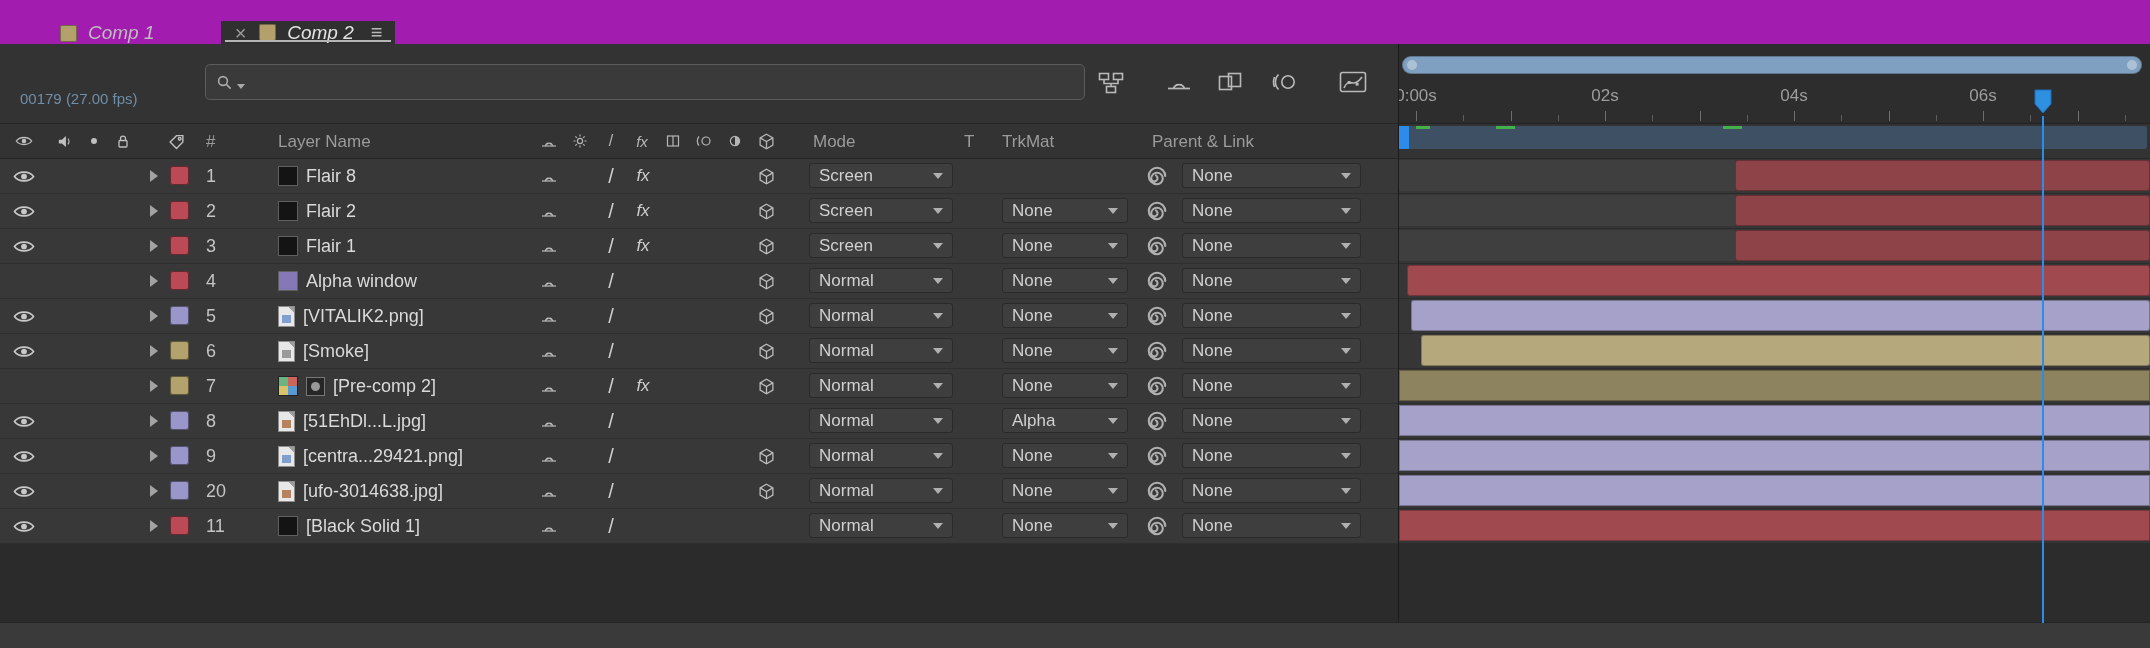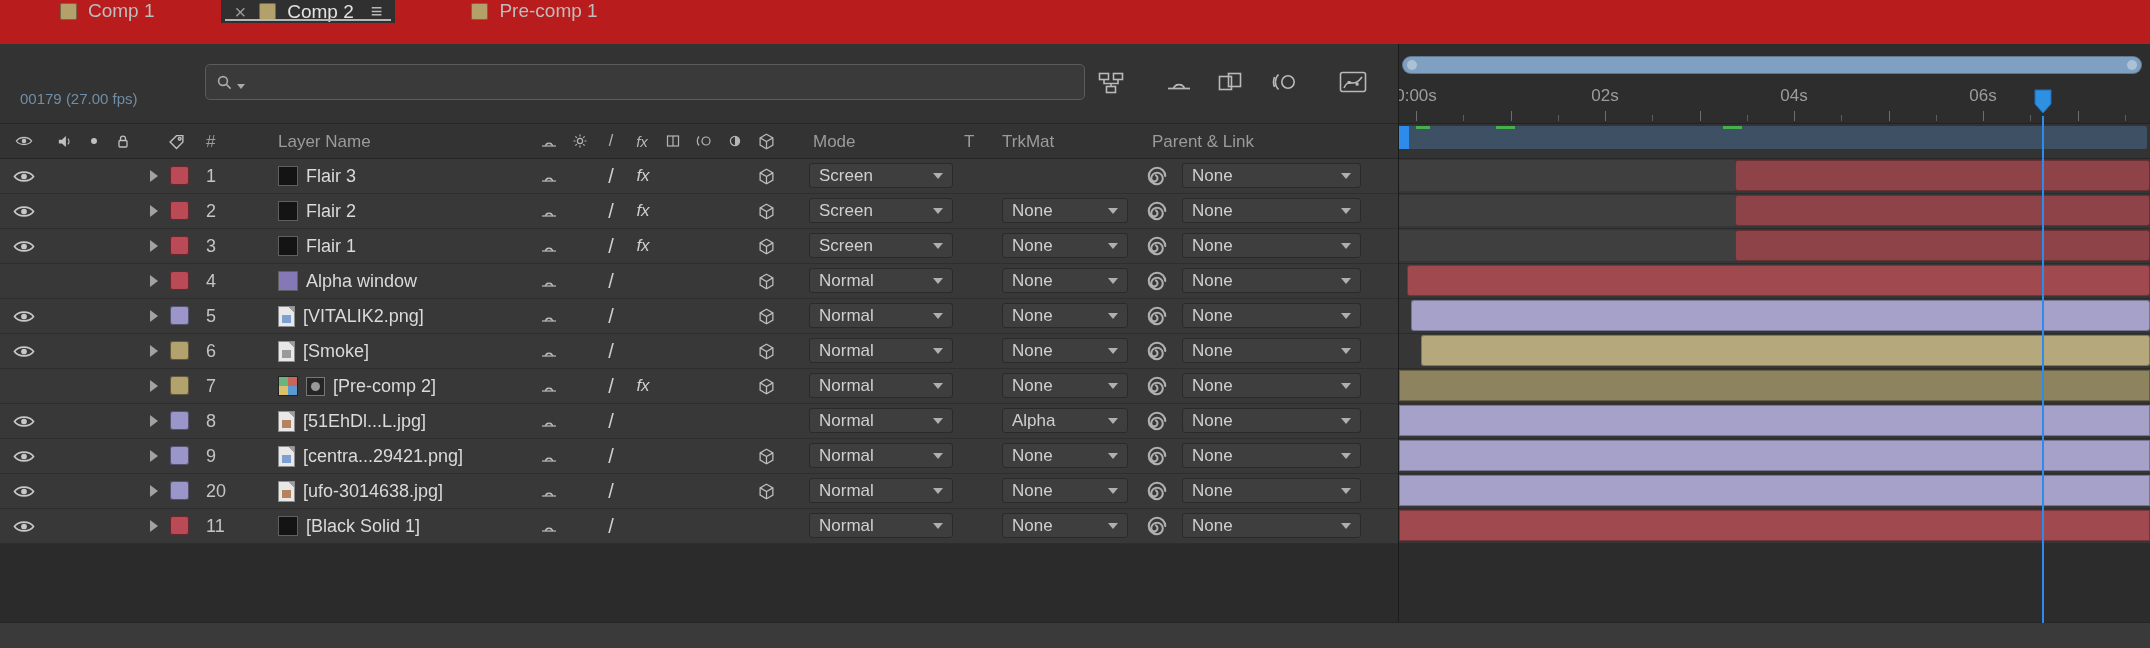--- a/index.html
+++ b/index.html
@@ -1,22 +1,22 @@
 <!DOCTYPE html>
 <html><head>
 <meta charset="utf-8">
 <style>
   html,body{margin:0;padding:0;background:#1e1e1e;}
   body{width:2150px;height:648px;overflow:hidden;font-family:"Liberation Sans",sans-serif;
        -webkit-font-smoothing:antialiased;}
   .panel{position:relative;width:2150px;height:648px;background:#2d2d2d;overflow:hidden;}
 
   
-  .tabbar{position:absolute;top:0;left:0;right:0;height:44px;background:#b91c1c;
-          display:flex;align-items:flex-start;border-bottom:1px solid #1f1f1f;}
+  .tabbar{position:absolute;top:0;left:0;right:0;height:44px;background:#a21caf;
+          display:flex;align-items:flex-end;border-bottom:1px solid #1f1f1f;font-style:italic;}
   .tab{display:flex;align-items:center;gap:11px;padding:0 14px;position:relative;
        color:#bdbdbd;font-size:19px;cursor:default;}
   .tab.t1{margin-left:46px;}
   .tab.t2{margin-left:52px;background:#303030;color:#e2e2e2;}
   .tab.t2::after{content:"";position:absolute;left:4px;right:4px;bottom:2px;height:2px;background:#b5b5b5;}
   .tab.t3{margin-left:62px;}
   .chip{width:17px;height:17px;border-radius:2px;background:var(--tab-chip,#b3a06a);
         box-shadow:inset 0 0 0 1px rgba(0,0,0,.35);flex:0 0 auto;}
   .tab-close{color:#9a9a9a;font-size:20px;line-height:1;margin-right:2px;}
   .tab-menu{color:#b8b8b8;font-size:20px;margin-left:6px;letter-spacing:-1px;}
@@ -129,24 +129,20 @@
     <div class="tab t1">
       <span class="chip"></span>
       <span>Comp 1</span>
     </div>
     <div class="tab t2">
       <span class="tab-close">×</span>
       <span class="chip"></span>
       <span>Comp 2</span>
       <span class="tab-menu">≡</span>
     </div>
-    <div class="tab t3">
-      <span class="chip"></span>
-      <span>Pre-comp 1</span>
-    </div>
   </div>
 
   <div class="left">
     <div class="toolbar">
       <div class="frame-info">00179 (27.00 fps)</div>
       <div class="searchbox">
         <svg width="17" height="17" viewBox="0 0 17 17">
           <circle cx="7" cy="7" r="4.4" fill="none" stroke="#a9a9a9" stroke-width="1.6"></circle>
           <line x1="10.4" y1="10.4" x2="14.6" y2="14.6" stroke="#a9a9a9" stroke-width="1.6"></line>
         </svg>
@@ -278,21 +274,21 @@
               <path d="M1 5.5 C4 1.2 12 1.2 15 5.5 C12 9.8 4 9.8 1 5.5 Z" fill="none" stroke="#c8c8c8" stroke-width="1.2"></path>
               <circle cx="8" cy="5.5" r="2.1" fill="#c8c8c8"></circle>
             </svg>
     </span>
     <span class="exp"></span>
     <span class="swatch" style="background: rgb(187, 74, 87);"></span>
     <span class="num">1</span>
     <span class="namewrap">
       <span class="layer-icon ic-solid-dark"></span>
 
-      <span class="lname">Flair 3</span>
+      <span class="lname">Flair 8</span>
     </span>
     <span class="sw sw-shy">
       <svg width="16" height="13" viewBox="0 0 16 13" fill="none" stroke="#bdbdbd" stroke-width="1.2">
         <path d="M1 11 H15"></path>
               <path d="M4.4 11 A3.7 3.7 0 0 1 11.6 11"></path>
         <circle cx="6.4" cy="8.7" r=".9" fill="#bdbdbd" stroke="none"></circle>
               <circle cx="9.6" cy="8.7" r=".9" fill="#bdbdbd" stroke="none"></circle>
       </svg>
     </span>
     <span class="sw sw-quality">/</span>

